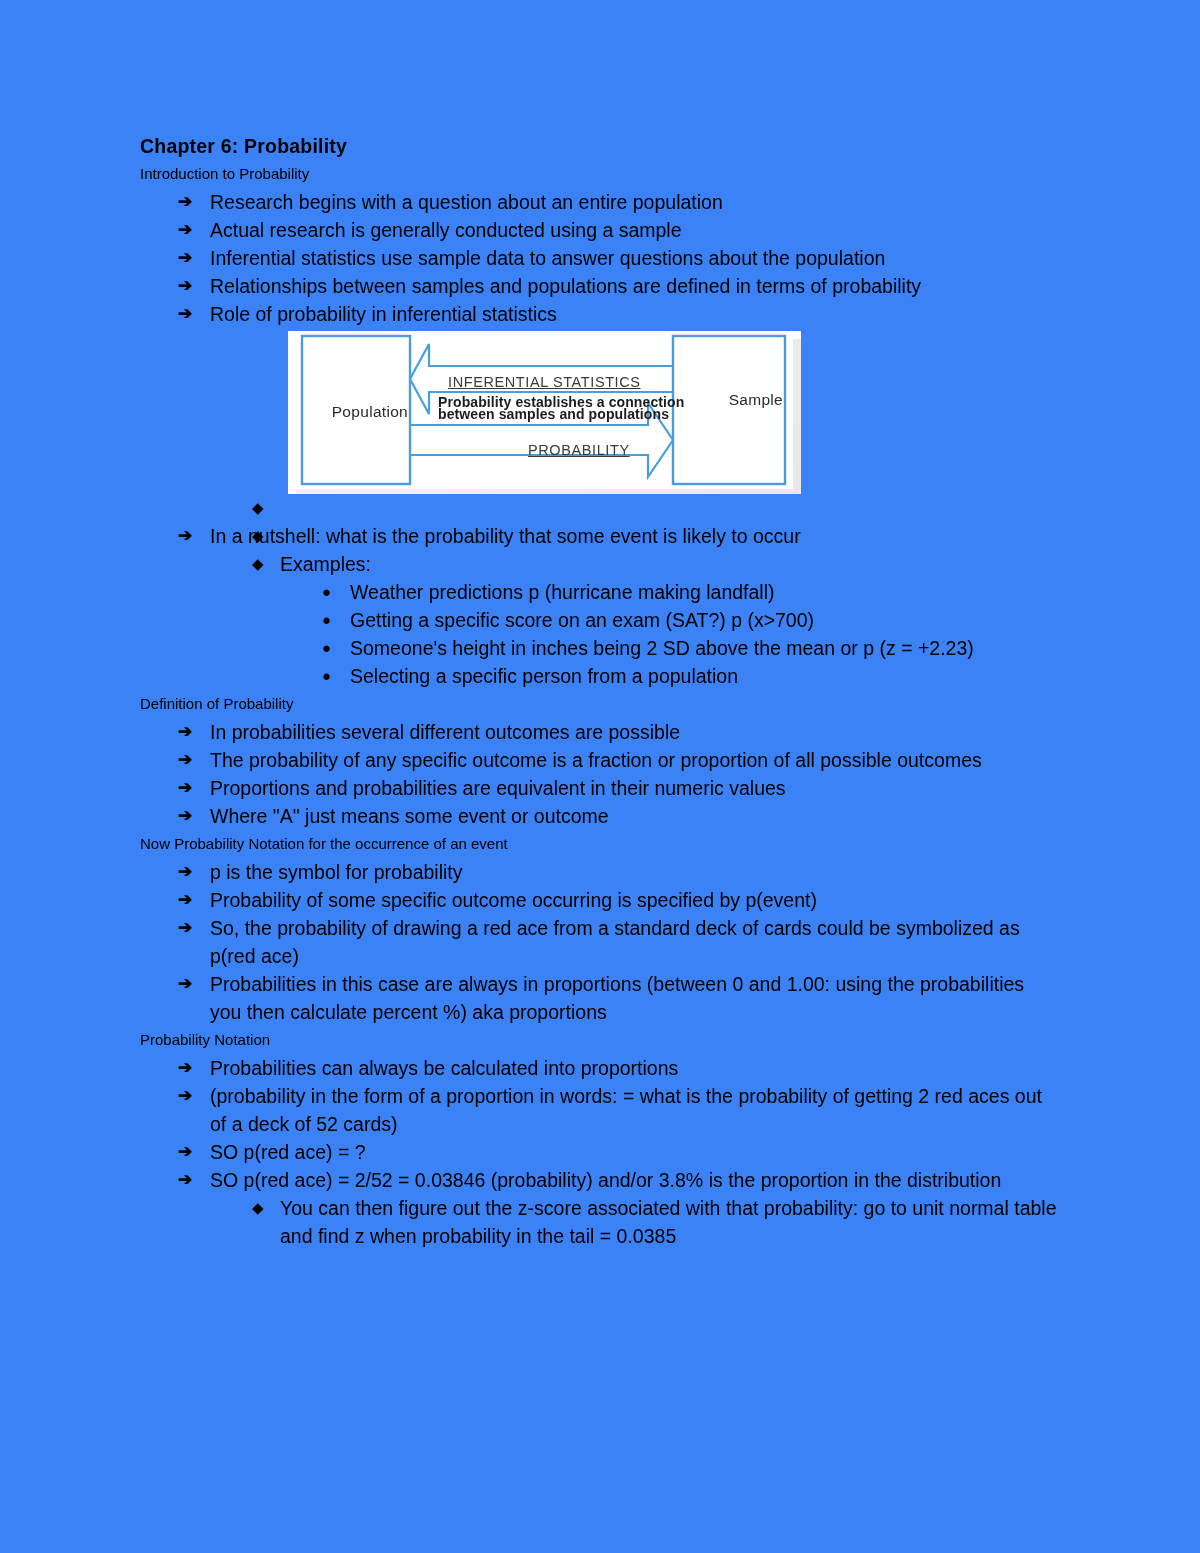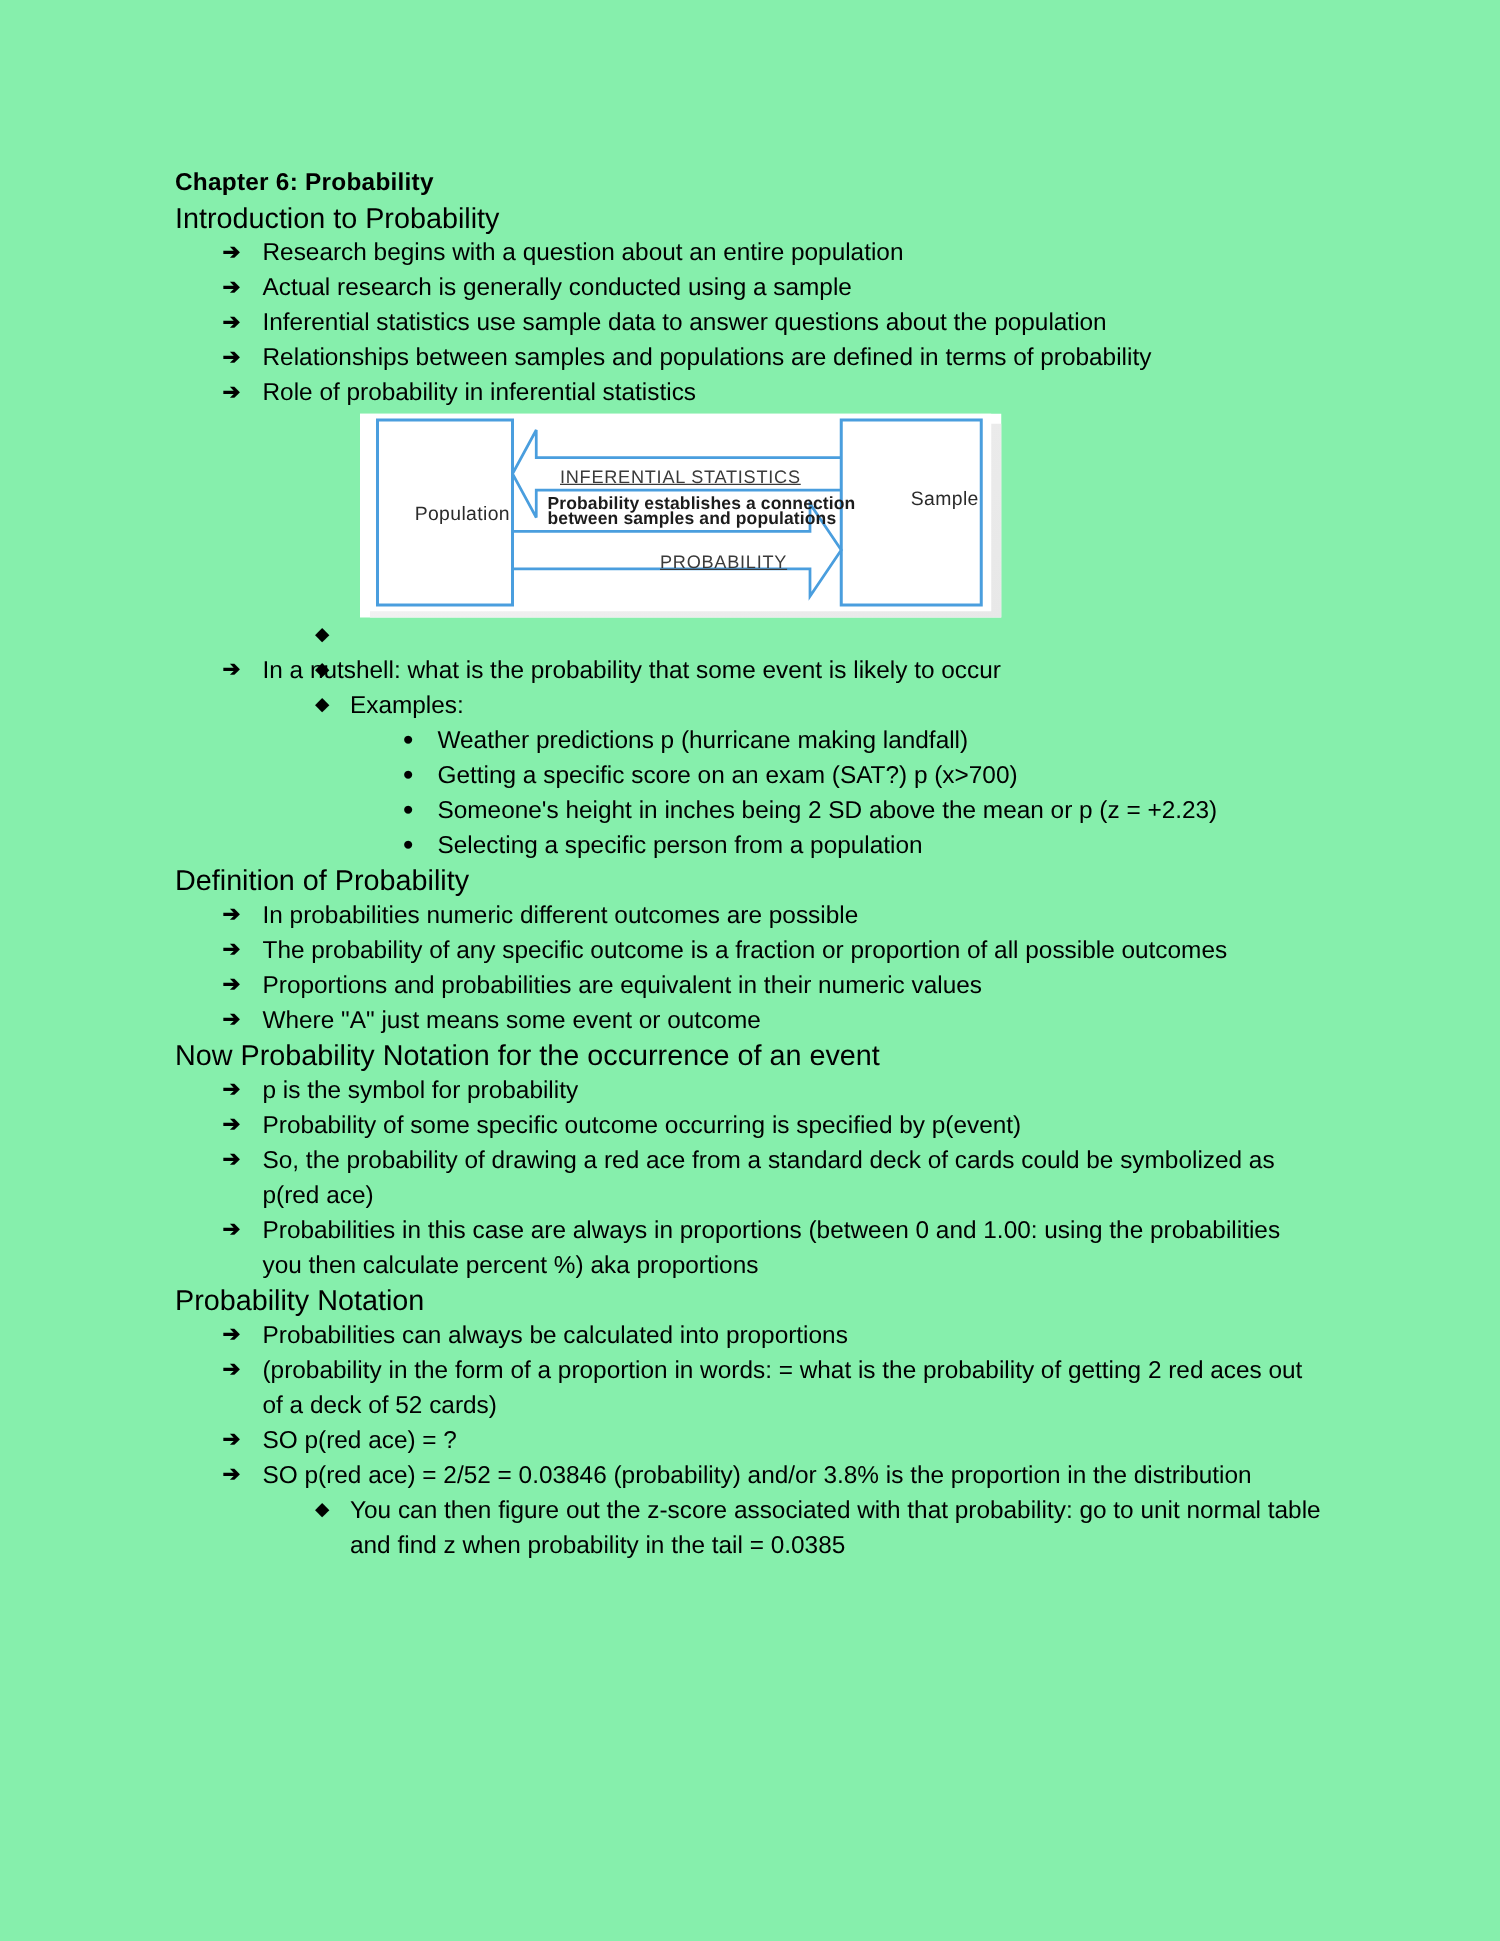--- a/index.html
+++ b/index.html
@@ -14,33 +14,33 @@
     color: #000000;
     -webkit-font-smoothing: none;
   }
 
   .page {
     position: relative;
     width: 1200px;
     height: 1553px;
     box-sizing: border-box;
     padding: 132px 140px 0 140px;
-    background: #86efac;
+    background: #3b82f6;
   }
 
   .doc-title {
     font-size: 19.5px;
     font-weight: bold;
     line-height: 28px;
     letter-spacing: 0.2px;
     margin: 0 0 0 0;
   }
 
   .section-head {
-    font-size: 23px;
+    font-size: 15px;
     font-weight: normal;
     line-height: 28px;
     margin: 0;
   }
 
   ul.lvl1, ul.lvl2, ul.lvl3 {
     list-style: none;
     margin: 0;
     padding: 0;
   }
@@ -268,21 +268,21 @@
       <span class="bullet">●</span>
       <span class="txt">Selecting a specific person from a population</span>
     </li>
   </ul>
 
   <div class="section-head">Definition of Probability</div>
 
   <ul class="lvl1">
     <li>
       <span class="bullet">➔</span>
-      <span class="txt">In probabilities numeric different outcomes are possible</span>
+      <span class="txt">In probabilities several different outcomes are possible</span>
     </li>
     <li>
       <span class="bullet">➔</span>
       <span class="txt">The probability of any specific outcome is a fraction or proportion of all possible outcomes</span>
     </li>
     <li>
       <span class="bullet">➔</span>
       <span class="txt">Proportions and probabilities are equivalent in their numeric values</span>
     </li>
     <li>

